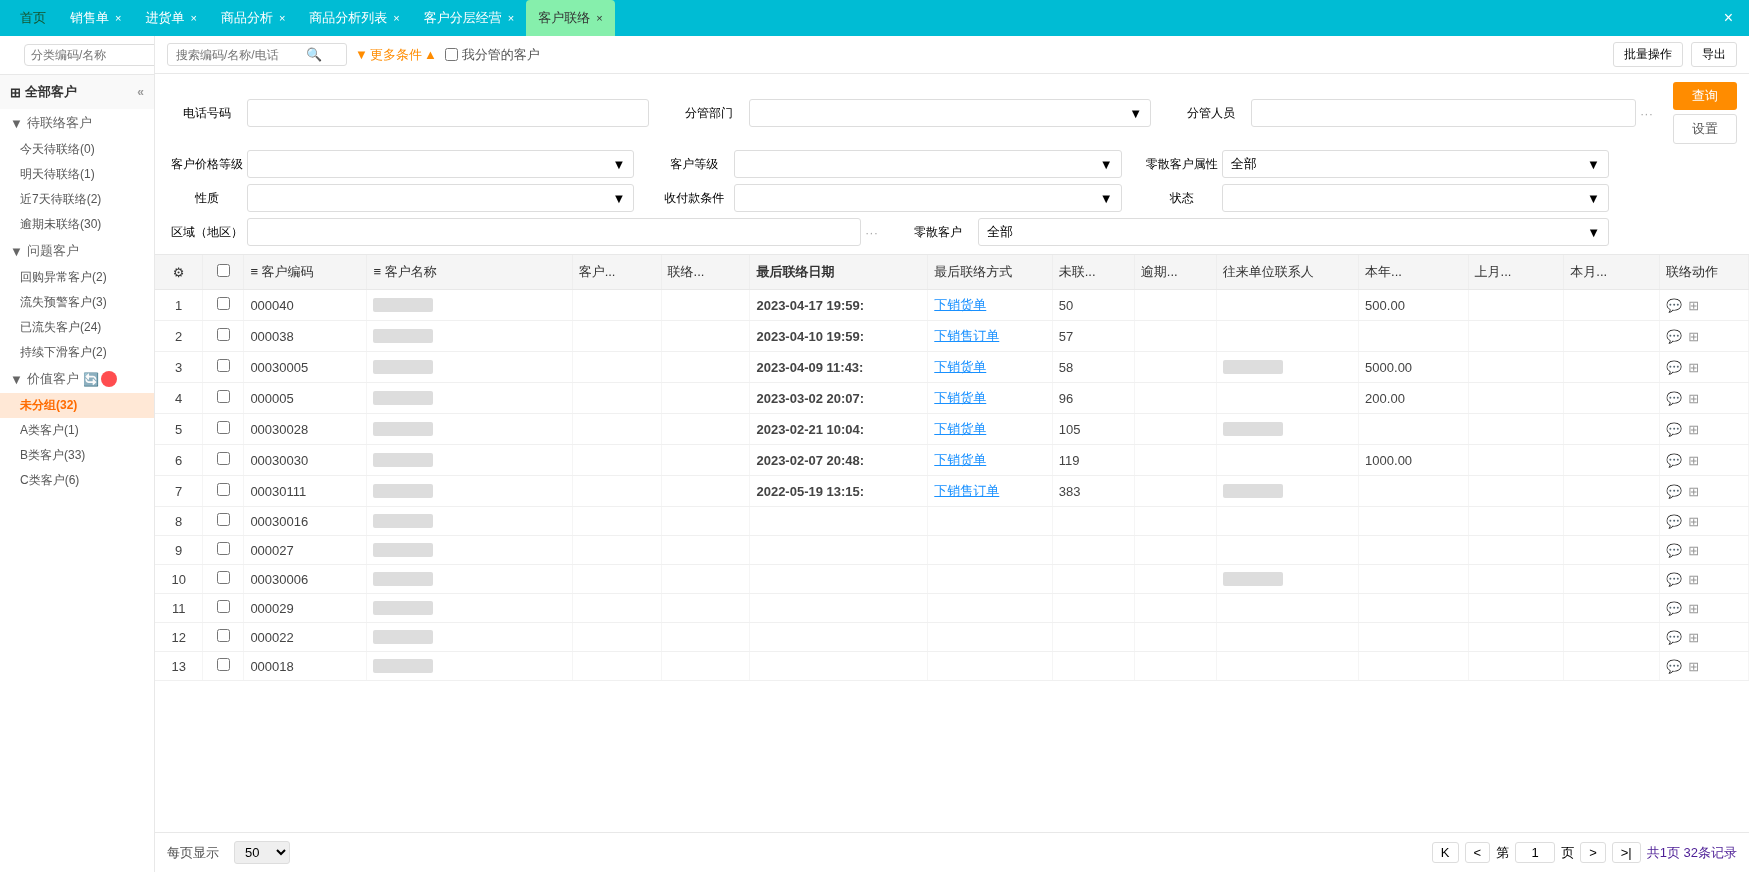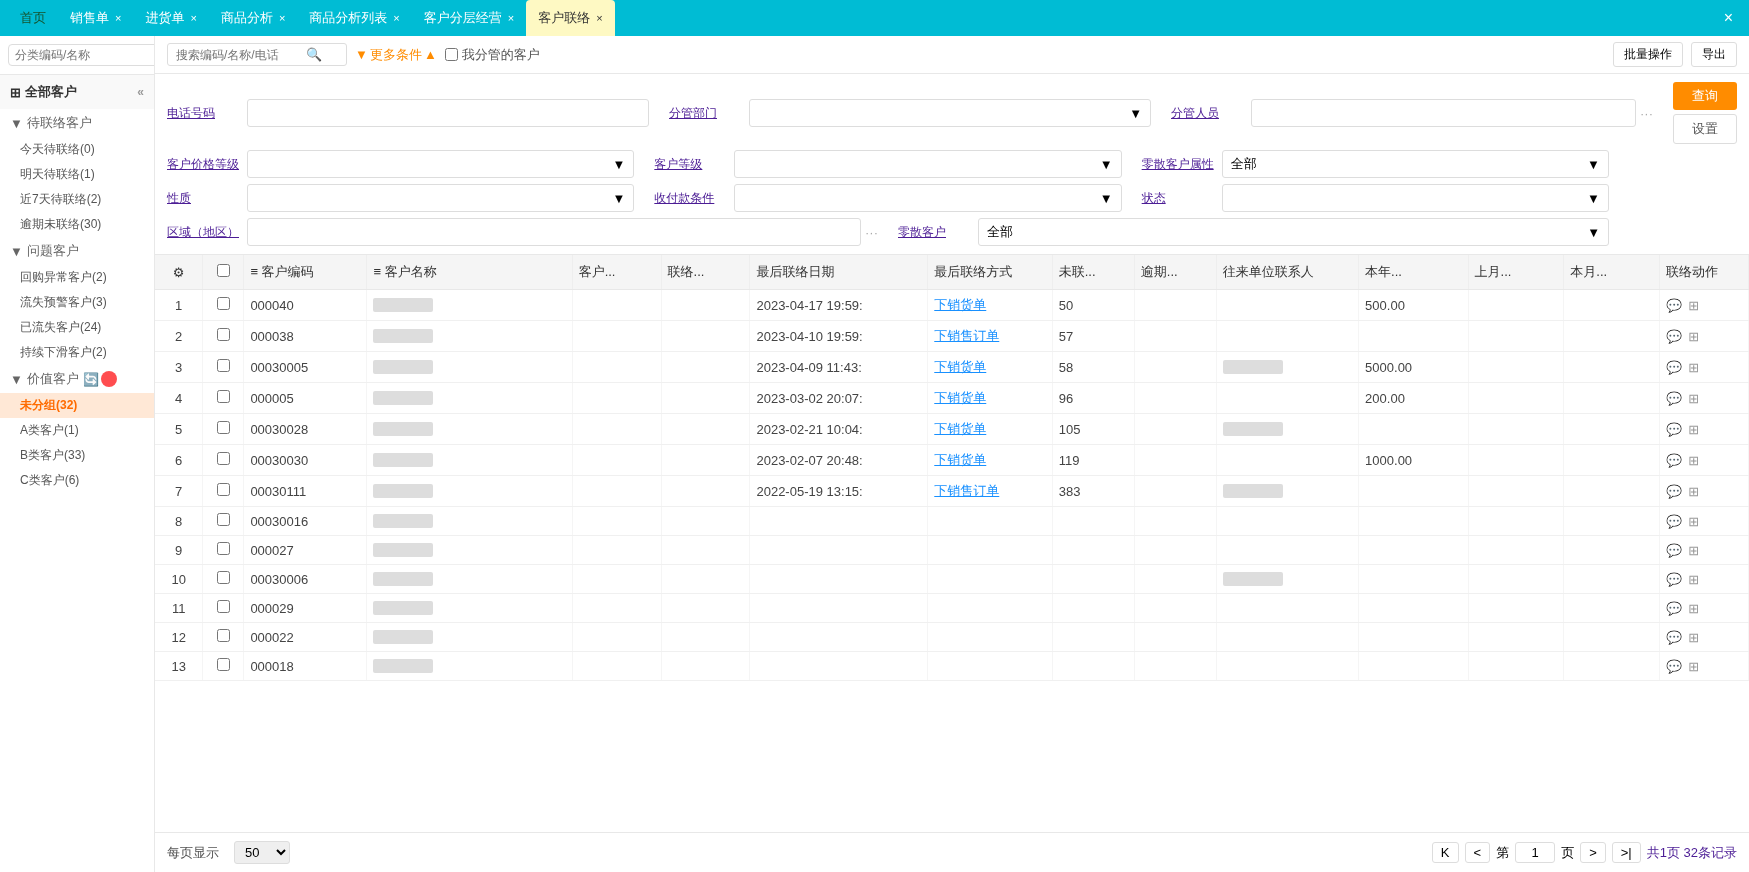--- a/index.html
+++ b/index.html
@@ -7,21 +7,21 @@
     
     
     .top-nav {
       display: flex; align-items: center; background: #00bcd4; height: 36px; padding: 0 8px;
     }
     .nav-tab {
       display: flex; align-items: center; padding: 0 12px; height: 36px; color: #fff; cursor: pointer;
       font-size: 13px; position: relative;
     }
     .nav-tab.active {
-      background: #fef9c3; color: #333; border-radius: 4px 4px 0 0;
+      background: #86efac; color: #333; border-radius: 4px 4px 0 0;
     }
     .nav-tab .close-x {
       margin-left: 6px; font-size: 11px; cursor: pointer;
     }
     .nav-home { color: #14532d; font-size: 13px; padding: 0 12px; cursor: pointer; }
     .nav-spacer { flex: 1; }
     .nav-close-btn { color: #fff; font-size: 16px; cursor: pointer; padding: 0 8px; }
 
     
     .main-layout { display: flex; height: calc(872px - 36px); }
@@ -29,21 +29,21 @@
     
     .sidebar {
       width: 155px; background: #fff; border-right: 1px solid #e8e8e8;
       display: flex; flex-direction: column; flex-shrink: 0; overflow-y: auto;
     }
     .sidebar-search {
       display: flex; align-items: center; padding: 8px; border-bottom: 1px solid #e8e8e8;
     }
     .sidebar-search input {
       flex: 1; border: 1px solid #ddd; border-radius: 4px; padding: 3px 6px;
-      font-size: 12px; outline: none;
+      font-size: 12px; outline: none; margin-left: 16px;
     }
     .sidebar-section-header {
       display: flex; align-items: center; padding: 8px 10px; font-weight: bold;
       color: #333; cursor: pointer; background: #f9f9f9;
     }
     .sidebar-section-header .icon { margin-right: 4px; }
     .sidebar-collapse { margin-left: auto; color: #999; font-size: 12px; }
     .sidebar-group-label {
       display: flex; align-items: center; padding: 5px 10px; color: #666;
       cursor: pointer; font-size: 12px;
@@ -71,21 +71,21 @@
     .filter-my-customers { display: flex; align-items: center; gap: 4px; color: #555; cursor: pointer; }
     .filter-right { margin-left: auto; display: flex; gap: 8px; }
     .btn-batch { border: 1px solid #ddd; background: #fff; padding: 3px 10px; cursor: pointer; border-radius: 3px; font-size: 12px; }
     .btn-export { border: 1px solid #ddd; background: #fff; padding: 3px 10px; cursor: pointer; border-radius: 3px; font-size: 12px; }
 
     
     .adv-filter {
       background: #fff; padding: 8px 12px; border-bottom: 1px solid #e8e8e8;
     }
     .filter-row { display: flex; align-items: center; margin-bottom: 6px; gap: 8px; }
-    .filter-label { width: 80px; text-align: left; color: #4c1d95; font-size: 12px; flex-shrink: 0; text-decoration: underline; }
+    .filter-label { width: 80px; text-align: center; color: #000000; font-size: 12px; flex-shrink: 0; }
     .filter-input {
       flex: 1; border: 1px solid #ddd; border-radius: 3px; padding: 4px 8px;
       font-size: 12px; outline: none; height: 28px;
     }
     .filter-select {
       flex: 1; border: 1px solid #ddd; border-radius: 3px; padding: 4px 8px;
       font-size: 12px; outline: none; height: 28px; background: #fff;
       display: flex; align-items: center; justify-content: space-between; cursor: pointer;
     }
     .filter-col { display: flex; align-items: center; flex: 1; }
@@ -111,21 +111,21 @@
     td {
       padding: 6px 6px; border-bottom: 1px solid #f0f0f0; border-right: 1px solid #f5f5f5;
       color: #444; white-space: nowrap;
     }
     .col-num { width: 35px; text-align: center; }
     .col-check { width: 30px; text-align: center; }
     .col-code { width: 90px; }
     .col-name { width: 150px; }
     .col-type { width: 65px; }
     .col-contact { width: 65px; }
-    .col-date { width: 130px; }
+    .col-date { width: 130px; font-weight: bold; }
     .col-way { width: 80px; }
     .col-uncontact { width: 60px; }
     .col-overdue { width: 60px; }
     .col-associate { width: 100px; }
     .col-thisyear { width: 80px; }
     .col-lastmonth { width: 70px; }
     .col-thismonth { width: 70px; }
     .col-action { width: 65px; }
     .link-text { color: #1890ff; cursor: pointer; text-decoration: underline; }
     .action-icons { display: flex; gap: 6px; color: #999; }

